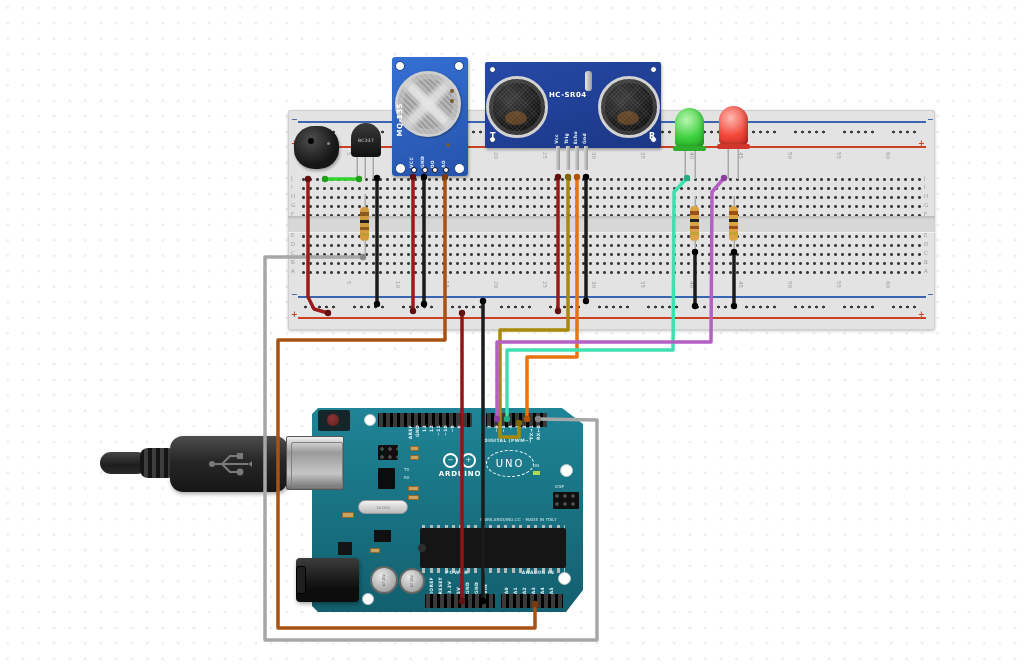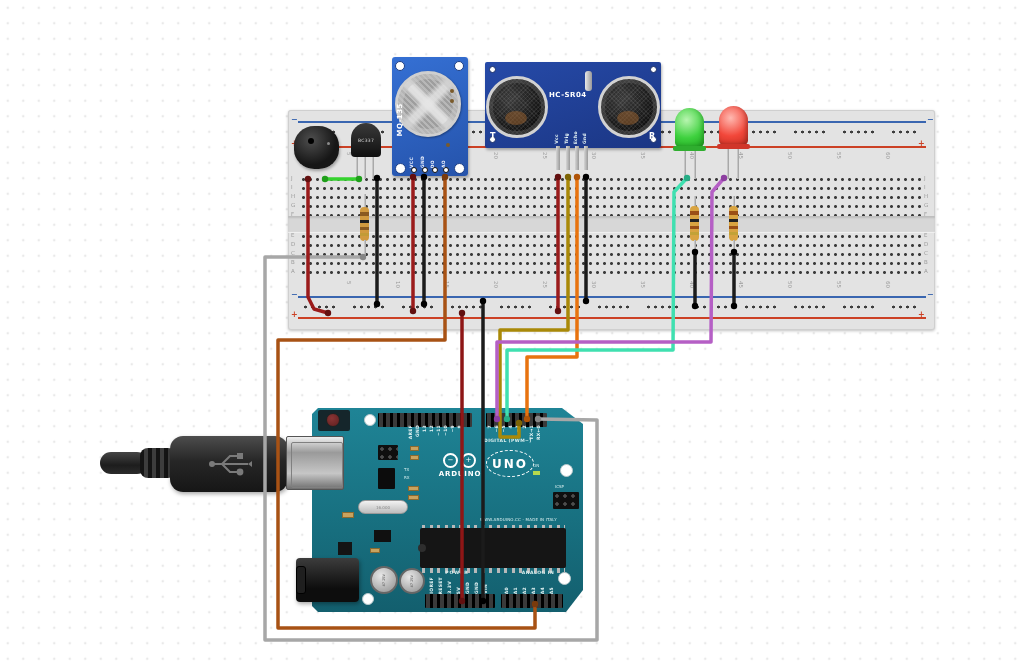--- a/index.html
+++ b/index.html
@@ -256,21 +256,21 @@
     <div class="smd" style="left:96px;top:78px;width:11px;height:5px;"></div>
     <div class="smd" style="left:96px;top:87px;width:11px;height:5px;"></div>
     <div class="smd" style="left:30px;top:104px;width:12px;height:6px;"></div>
     <div class="smd" style="left:58px;top:140px;width:10px;height:5px;"></div>
 
     <div class="abs" style="left:131px;top:45px;width:15px;height:15px;border:2.5px solid #fff;border-radius:50%;box-sizing:border-box;color:#fff;font-size:7px;line-height:10px;text-align:center;">−</div>
     <div class="abs" style="left:149px;top:45px;width:15px;height:15px;border:2.5px solid #fff;border-radius:50%;box-sizing:border-box;color:#fff;font-size:7px;line-height:10px;text-align:center;">+</div>
     <span class="tinytext" style="left:121px;top:63px;width:54px;text-align:center;font-size:7px;font-weight:bold;letter-spacing:.8px;color:#fff;">ARDUINO</span>
 
     <div class="abs" style="left:174px;top:42px;width:48px;height:27px;border:1.5px dashed #fff;border-radius:50%;box-sizing:border-box;display:flex;align-items:center;justify-content:center;">
-      <span style="color:#fff;font-size:12px;font-weight:bold;letter-spacing:2px;">UNO</span>
+      <span style="color:#fff;font-size:10px;font-weight:normal;letter-spacing:2px;">UNO</span>
     </div>
     <span class="tinytext" style="left:221px;top:56px;font-size:4px;">ON</span>
     <div class="abs" style="left:221px;top:63px;width:7px;height:4px;background:#b5d94d;"></div>
 
     <span class="tinytext" style="left:243px;top:77px;font-size:4px;">ICSP</span>
     <div class="icsp" style="left:241px;top:84px;width:26px;height:17px;"></div>
 
     <span class="tinytext" style="left:168px;top:110px;width:92px;font-size:4px;letter-spacing:.2px;">WWW.ARDUINO.CC - MADE IN ITALY</span>
 
     <div class="abs" style="left:46px;top:92px;width:50px;height:14px;border-radius:7px;background:linear-gradient(180deg,#f2f2f2,#bdbdbd);border:1px solid #999;box-sizing:border-box;display:flex;align-items:center;justify-content:center;">

